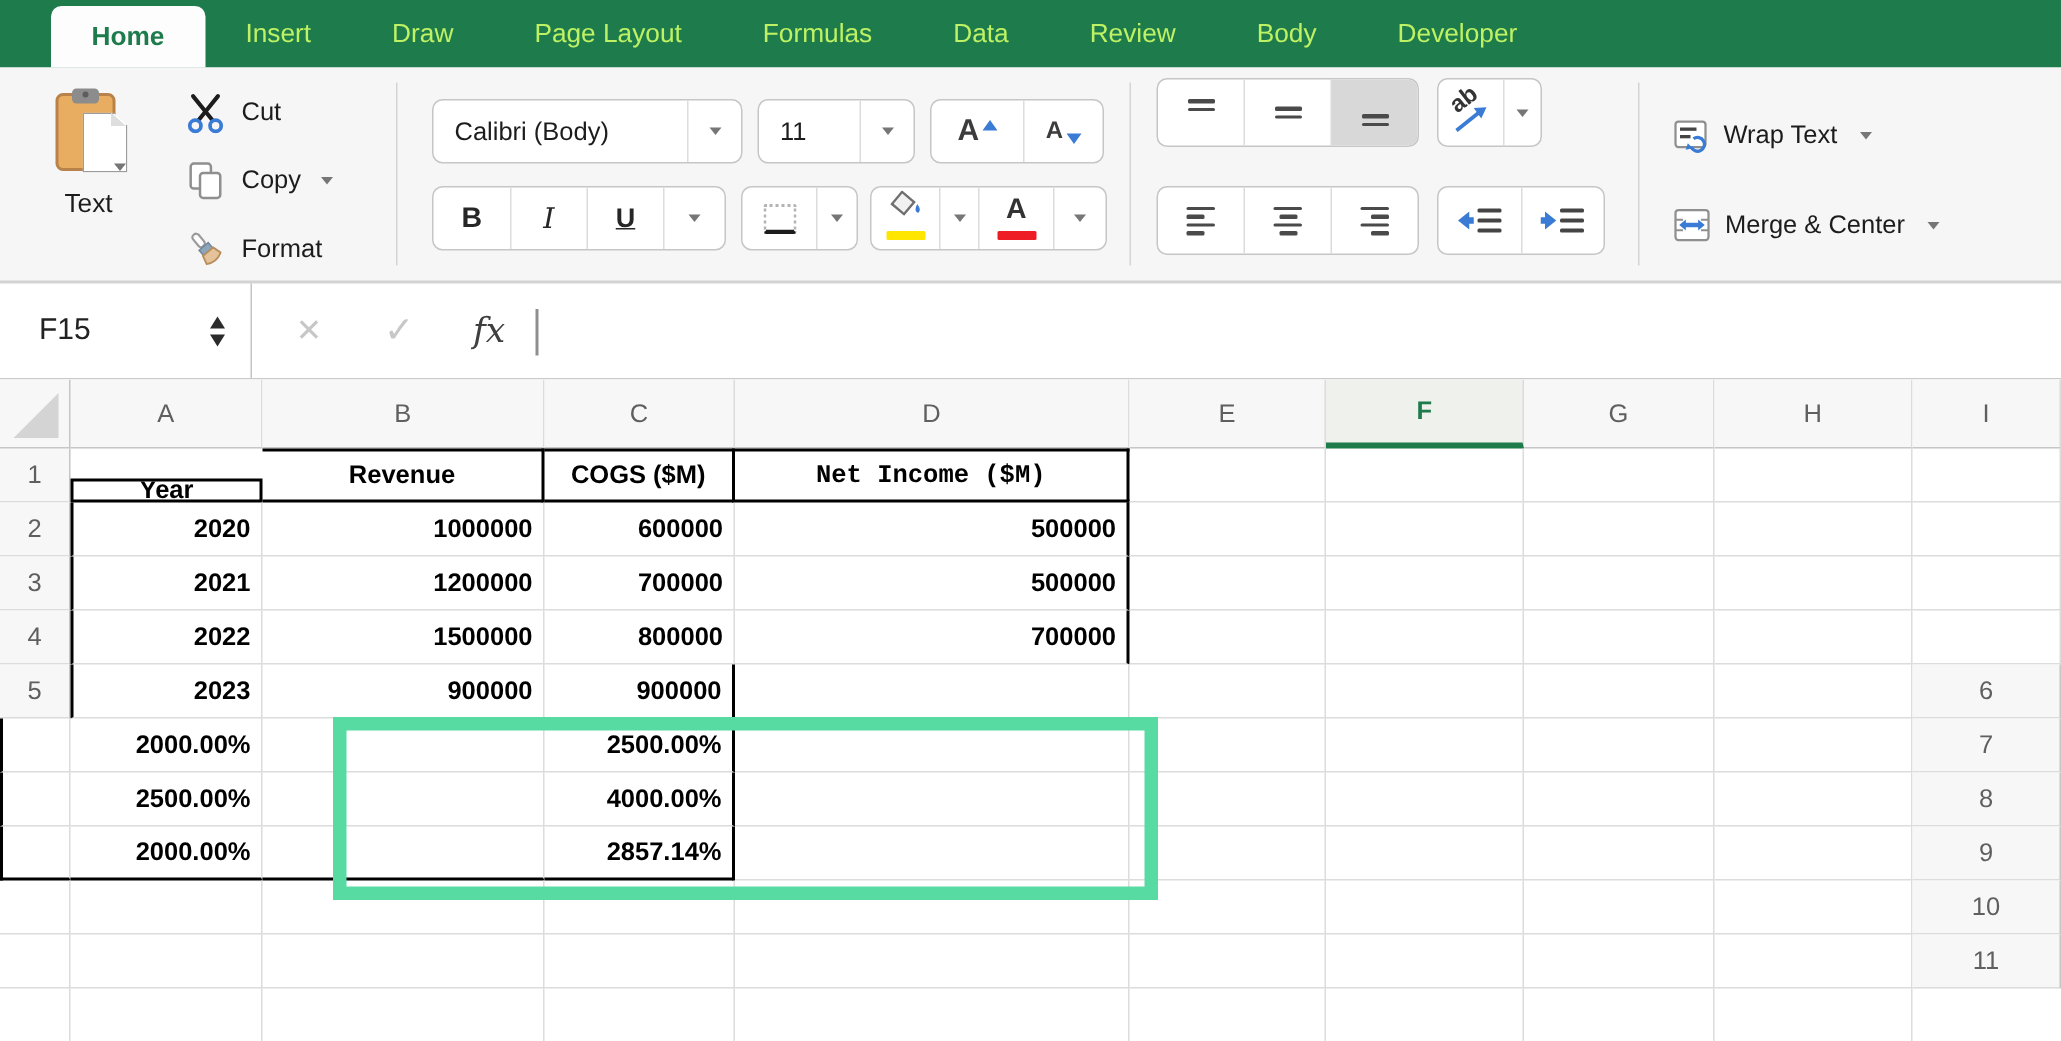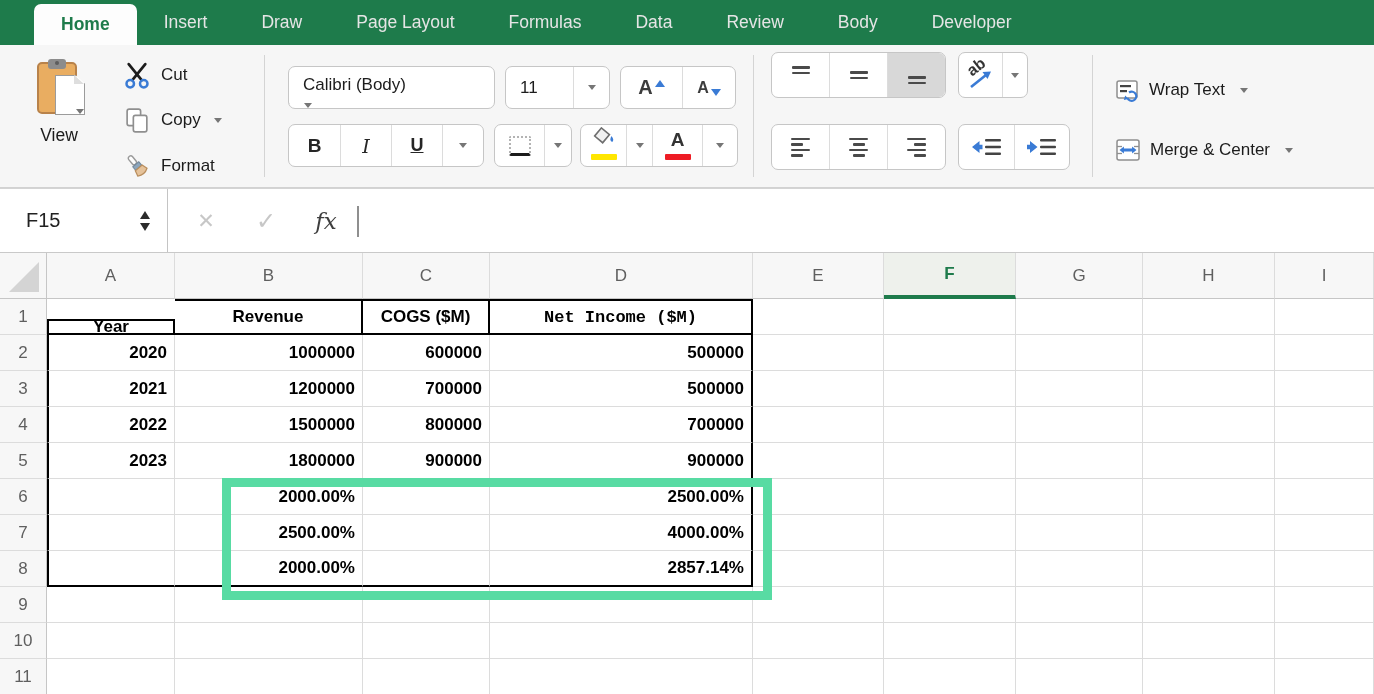--- a/index.html
+++ b/index.html
@@ -3,21 +3,21 @@
 <meta charset="utf-8">
 <style>
   * { box-sizing: border-box; margin: 0; padding: 0; }
   html,body { background:#fff; }
   body { font-family:"Liberation Sans","DejaVu Sans",sans-serif; }
   #app { position:relative; width:1374px; height:694px; overflow:hidden; background:#fff; }
 
   
   #tabbar { position:absolute; left:0; top:0; width:100%; height:45px;
     background:var(--excel-green,#1e7b4b); display:flex; align-items:stretch; padding-left:34px; }
-  .tab { display:flex; align-items:center; padding:0 27px; color:#e5e5e5;
+  .tab { display:flex; align-items:center; padding:0 27px; color:#bef264;
     font-size:17.5px; font-weight:500; cursor:default; }
   .tab.active { background:#fdfdfd; color:var(--excel-green,#1e7b4b); font-weight:700;
     border-radius:7px 7px 0 0; margin-top:4px; }
 
   
   #ribbon { position:absolute; left:0; top:45px; width:100%; height:143px; background:#f6f6f6;
     border-bottom:1px solid #d2d2d2; }
   .rdivider { position:absolute; top:10px; width:1px; height:122px; background:#d4d4d4; }
 
   .txtbtn { position:absolute; display:flex; align-items:center; gap:9px; height:36px;
@@ -134,21 +134,21 @@
   <div id="ribbon">
 
     <div id="paste-btn">
       <div class="clipboard">
         <div class="clip-body"></div>
           <div class="clip-top"></div>
           <div class="clip-dot"></div>
         <div class="clip-page"></div>
           <div class="clip-fold"></div>
       </div>
-      <div id="paste-label">View</div>
+      <div id="paste-label">Text</div>
     </div>
     <span id="paste-caret" class="caret"></span>
 
     <div class="txtbtn" style="left:122px; top:12px;">
       <span class="small-ic">
         <svg width="26" height="27" viewBox="0 0 24 26">
           <g stroke="#1c1c1c" stroke-width="2.6" stroke-linecap="round">
             <line x1="4" y1="2" x2="16.5" y2="17.5"></line>
               <line x1="20" y1="2" x2="7.5" y2="17.5"></line>
           </g>
@@ -178,21 +178,21 @@
             <rect x="9.3" y="10.3" width="7.6" height="4.4" fill="#8da6bd" stroke="#72879a" stroke-width="1"></rect>
             <path d="M8.8 14.7 h8.6 l1.5 5.5 q-5.6 3.6 -11.6 0 z" fill="#e5c29a" stroke="#b98e5d" stroke-width="1.2"></path>
           </g>
         </svg>
       </span>
       <span>Format</span>
     </div>
 
     <div class="rdivider" style="left:264px;"></div>
 
-    <div class="rgroup" style="left:288px; top:21px; width:207px; height:43px;flex-direction:column;">
+    <div class="rgroup" style="left:288px; top:21px; width:207px; height:43px;">
       <div class="seg fontname">Calibri (Body)</div>
       <div class="seg selcaret">
           <span class="caret"></span>
         </div>
     </div>
     <div class="rgroup" style="left:505px; top:21px; width:105px; height:43px;">
       <div class="seg fontname">11</div>
       <div class="seg selcaret">
           <span class="caret"></span>
         </div>
@@ -430,21 +430,20 @@
         <div class="cell">1500000</div>
         <div class="cell">800000</div>
         <div class="cell" style="border-right: 2px solid rgb(0, 0, 0);">700000</div>
         <div class="cell"></div>
         <div class="cell"></div>
         <div class="cell"></div>
         <div class="cell"></div>
         <div class="cell"></div>
         <div class="rhead">5</div>
         <div class="cell" style="border-left: 2px solid rgb(0, 0, 0);">2023</div>
-        <div class="cell">1800000</div>
         <div class="cell">900000</div>
         <div class="cell" style="border-right: 2px solid rgb(0, 0, 0);">900000</div>
         <div class="cell"></div>
         <div class="cell"></div>
         <div class="cell"></div>
         <div class="cell"></div>
         <div class="cell"></div>
         <div class="rhead">6</div>
         <div class="cell" style="border-left: 2px solid rgb(0, 0, 0);"></div>
         <div class="cell">2000.00%</div>

